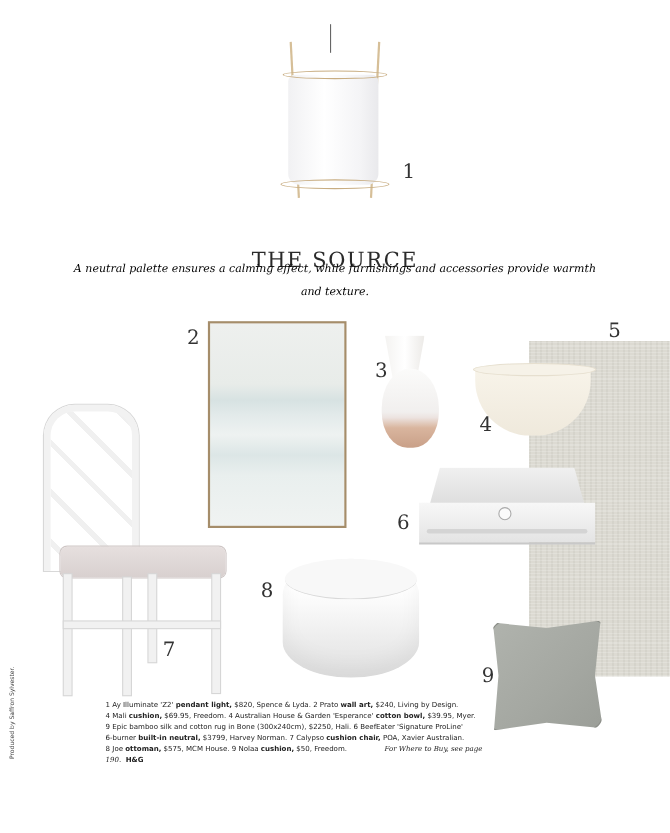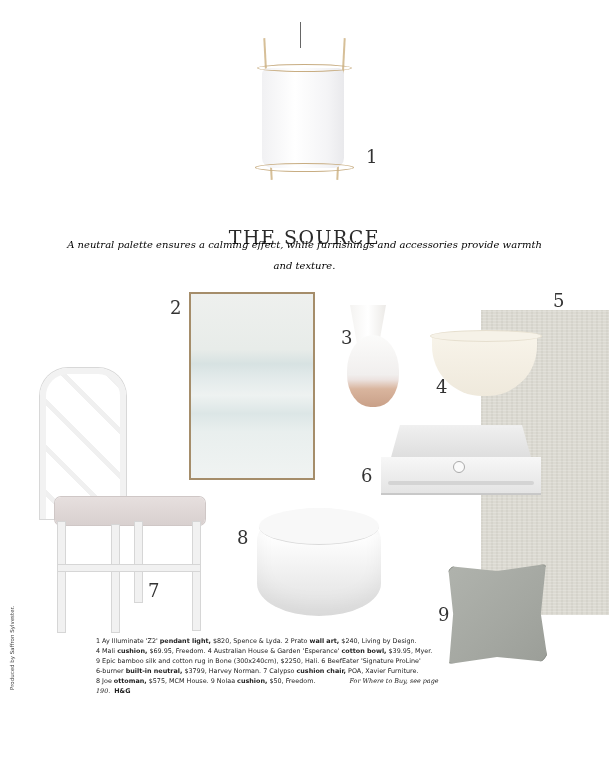--- a/index.html
+++ b/index.html
@@ -129,18 +129,18 @@
   <div>
     <span>1 Ay Illuminate 'Z2' </span><b>pendant light,</b><span> $820, Spence &amp; Lyda. 2 Prato </span><b>wall art,</b><span> $240, Living by Design.</span>
   </div>
   <div>
     <span>4 Mali </span><b>cushion,</b><span> $69.95, Freedom. 4 Australian House &amp; Garden 'Esperance' </span><b>cotton bowl,</b><span> $39.95, Myer.</span>
   </div>
   <div>
     <span>9 Epic bamboo silk and cotton rug in Bone (300x240cm), $2250, Hali. 6 BeefEater 'Signature ProLine'</span>
   </div>
   <div>
-    <span>6-burner </span><b>built-in neutral,</b><span> $3799, Harvey Norman. 7 Calypso </span><b>cushion chair,</b><span> POA, Xavier Furniture.</span>
+    <span>6-burner </span><b>built-in neutral,</b><span> $3799, Harvey Norman. 7 Calypso </span><b>cushion chair,</b><span> POA, Xavier Australian.</span>
   </div>
   <div>
     <span>8 Joe </span><b>ottoman,</b><span> $575, MCM House. 9 Nolaa </span><b>cushion,</b><span> $50, Freedom. </span><span class="ital">For Where to Buy, see page 190.</span><span class="hg">H&amp;G</span>
   </div>
 </div>
 
 </body></html>

